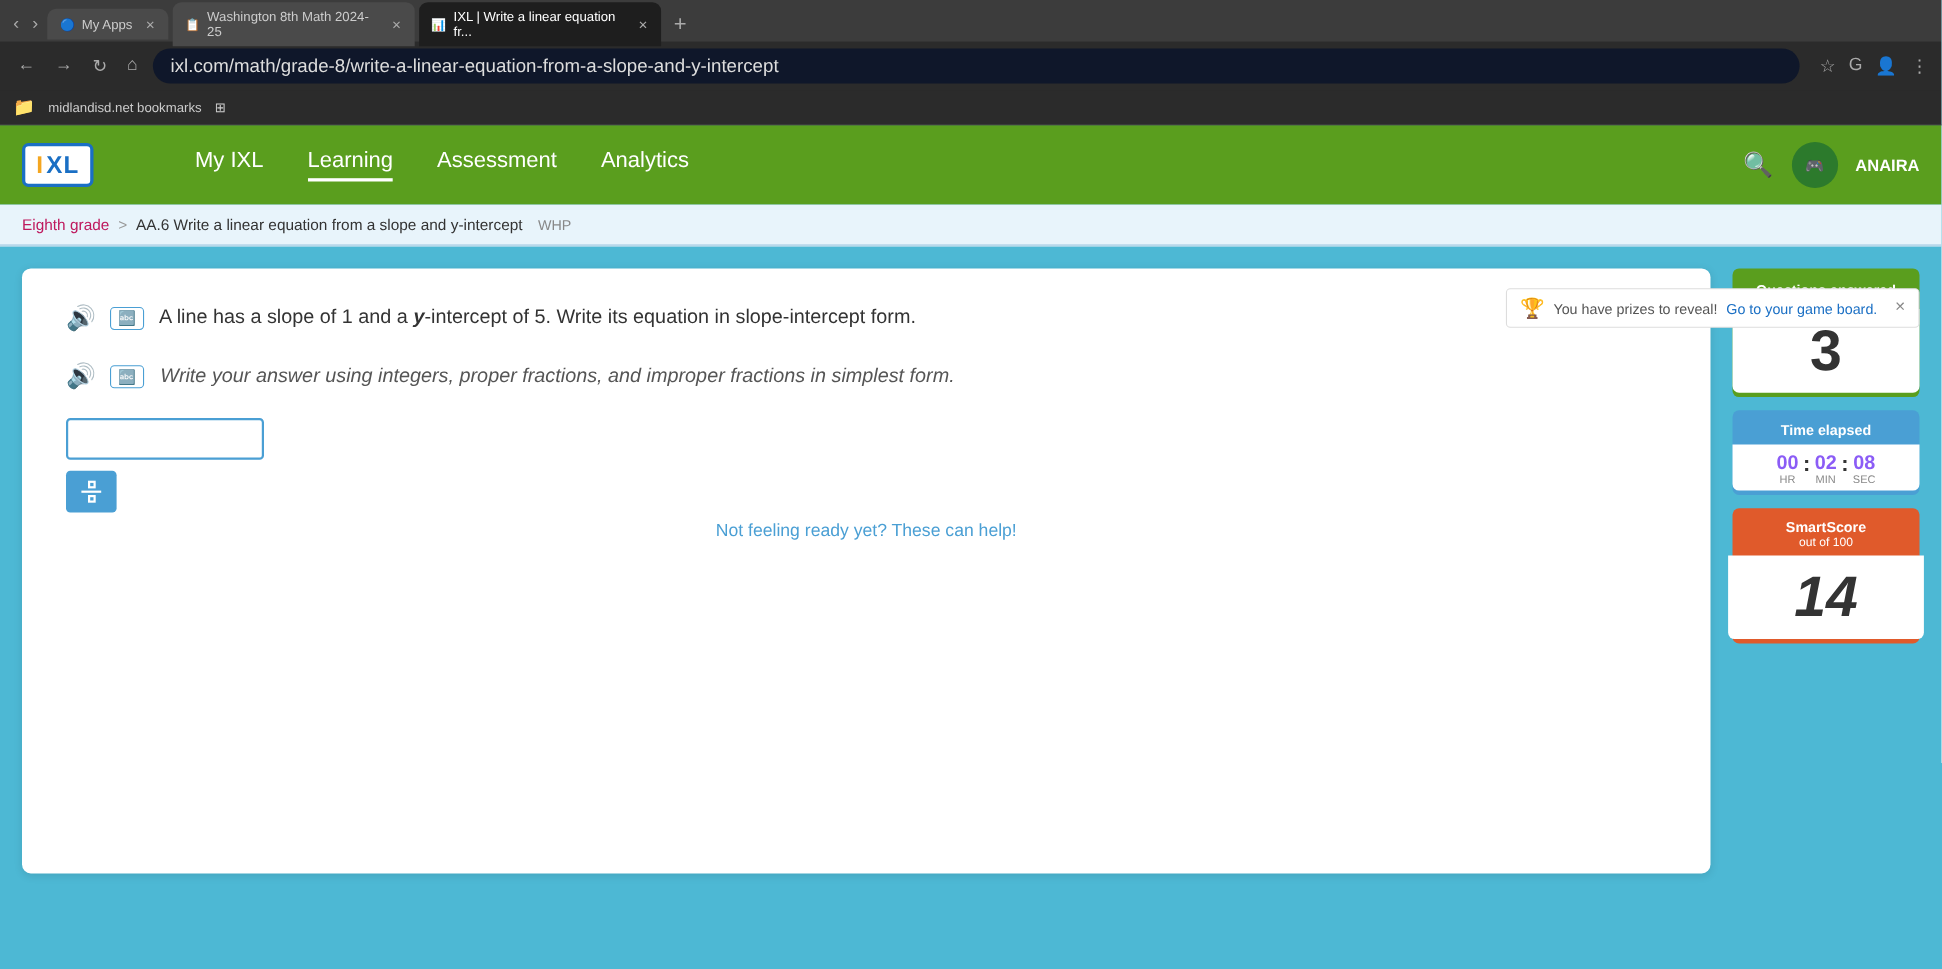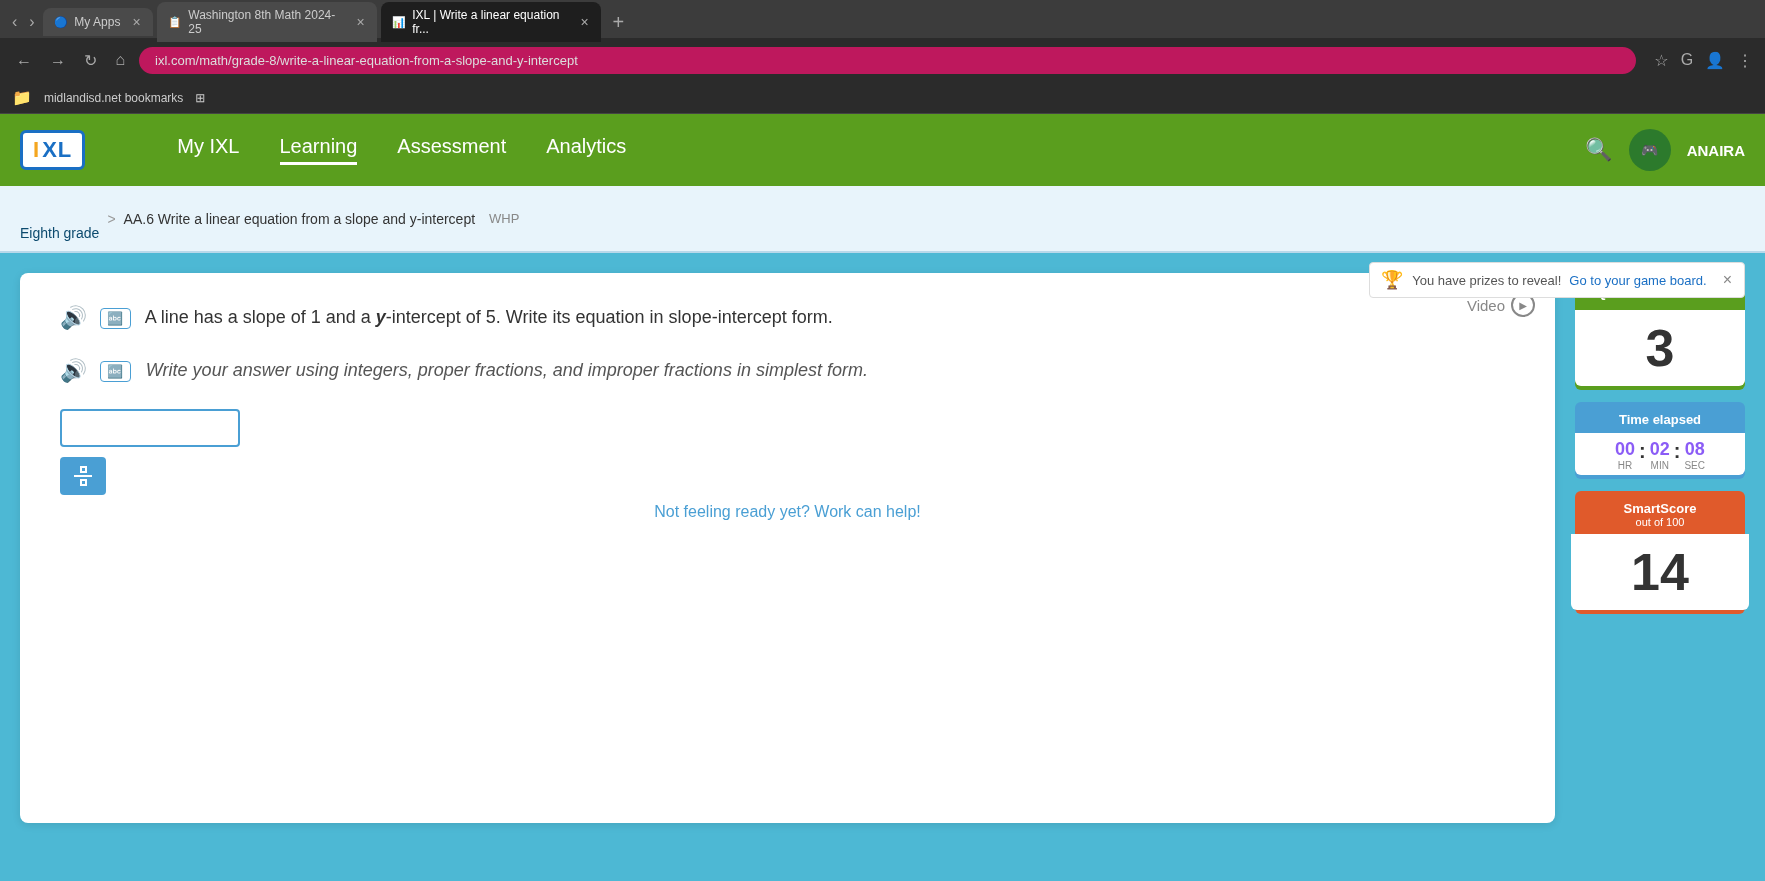--- a/index.html
+++ b/index.html
@@ -43,26 +43,26 @@
       align-items: center;
       background: #2b2b2b;
       padding: 6px 12px;
       gap: 10px;
       height: 44px;
     }
     .nav-btn { background: none; border: none; color: #aaa; cursor: pointer; font-size: 16px; padding: 4px; }
     .nav-btn:disabled { color: #555; }
     .url-bar {
       flex: 1;
-      background: #be185d;
+      background: #0f172a;
       border: none;
       border-radius: 20px;
       color: #ddd;
       padding: 6px 16px;
-      font-size: 13px;
+      font-size: 17px;
       outline: none;
     }
     .browser-icons { display: flex; gap: 12px; color: #aaa; font-size: 16px; align-items: center; margin-left: 8px; }
 
     .bookmarks-bar {
       display: flex;
       align-items: center;
       background: #2b2b2b;
       padding: 4px 12px;
       gap: 12px;
@@ -141,21 +141,21 @@
     .breadcrumb-bar {
       background: #e8f4fb;
       padding: 10px 20px;
       display: flex;
       align-items: center;
       gap: 8px;
       font-size: 14px;
       color: #555;
       border-bottom: 2px solid #b8d8ea;
     }
-    .breadcrumb-link { color: #0c4a6e; cursor: pointer; text-decoration: none; margin-top: 29px; }
+    .breadcrumb-link { color: #be185d; cursor: pointer; text-decoration: none; }
     .breadcrumb-sep { color: #999; }
     .breadcrumb-current { color: #333; font-weight: 500; }
     .breadcrumb-code { color: #888; font-size: 13px; margin-left: 6px; }
 
     
     .prize-banner {
       position: absolute;
       right: 20px;
       top: 76px;
       background: #fff;
@@ -394,20 +394,21 @@
     .ss-label { font-size: 13px; font-weight: bold; }
     .ss-sub { font-size: 11px; }
     .ss-count {
       font-size: 52px;
       font-weight: bold;
       color: #333;
       background: #fff;
       margin: 6px -8px 0;
       padding: 8px 0;
       border-radius: 0 0 6px 6px;
+      font-style: italic;
     }
   </style>
 </head>
 <body>
 
 <div class="browser-chrome">
   <div class="tab-bar">
     <span class="tab-nav">‹</span>
     <span class="tab-nav">›</span>
 
@@ -516,21 +517,21 @@
           <div class="f-sq"></div>
           <div class="fraction-line"></div>
           <div class="f-sq"></div>
         </div>
       </button>
     </div>
 
     
 
     
-    <div class="not-ready">Not feeling ready yet? Work can help!</div>
+    <div class="not-ready">Not feeling ready yet? These can help!</div>
   </div>
 
   <div class="right-panel">
 
     <div class="questions-answered-box">
       <div class="qa-label">Questions answered</div>
       <div class="qa-count">3</div>
     </div>
 
     <div class="time-elapsed-box">

